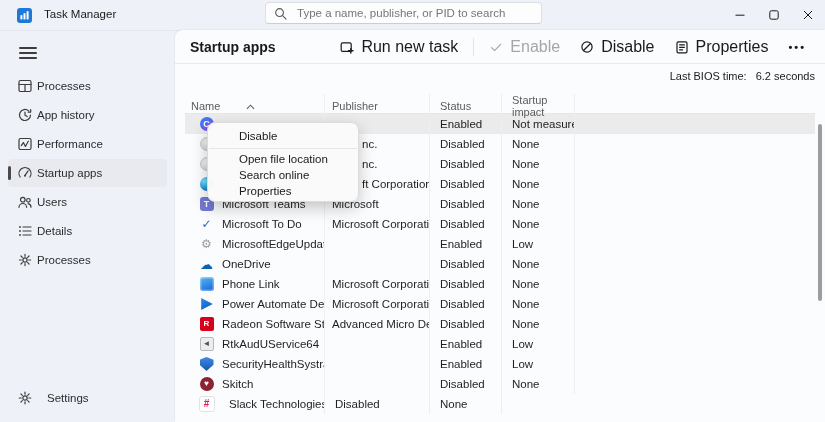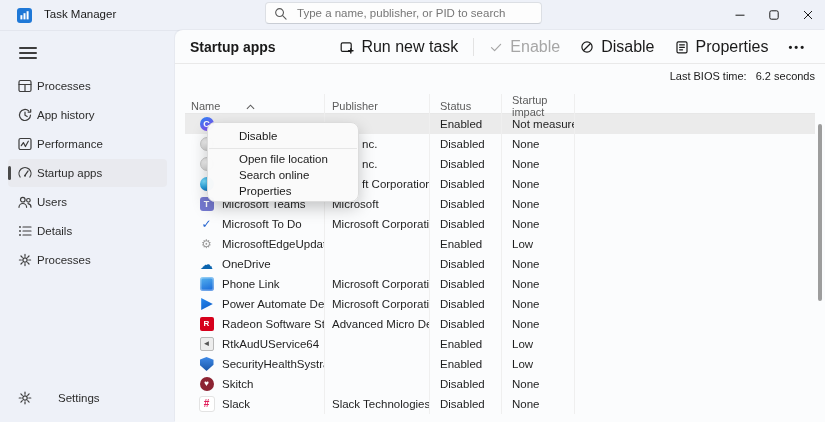--- a/index.html
+++ b/index.html
@@ -28,21 +28,21 @@
              display:flex;flex-direction:column;justify-content:center;gap:3.5px;padding:0 5px;border-radius:4px;}
   .hamburger i{display:block;height:1.4px;background:#3d3d3d;border-radius:1px;}
   .nav-item{position:relative;display:flex;align-items:center;gap:4px;height:28px;margin:1px 8px;
             padding-left:9px;border-radius:4px;color:#2c2c2c;}
   .nav-item.selected{background:#e9eaef;}
   .nav-item.selected::before{content:"";position:absolute;left:0;top:7px;width:3px;height:14px;
             border-radius:2px;background:var(--accent-bar,#4a4a4a);}
   .nav-item svg,.settings-item svg{width:16px;height:16px;stroke:#3d3d3d;fill:none;
             stroke-width:1.2;stroke-linecap:round;stroke-linejoin:round;flex:none;}
   .settings-item{position:absolute;bottom:10px;left:8px;right:8px;display:flex;align-items:center;
-            gap:25px;height:28px;padding-left:9px;border-radius:4px;color:#2c2c2c;}
+            gap:14px;height:28px;padding-left:9px;border-radius:4px;color:#2c2c2c;}
 
   
   .content{position:absolute;top:30px;left:175px;right:0;bottom:0;background:var(--panel-bg,#fbfcfd);
            border-top-left-radius:8px;box-shadow:-1px -1px 0 rgba(0,0,0,0.03);}
   .toolbar{height:33px;display:flex;align-items:center;padding:0 10px 0 15px;border-bottom:1px solid #e9e9e9;}
   .page-title{font-size:14px;font-weight:bold;margin:0;color:#1a1a1a;}
   .tb-buttons{margin-left:auto;display:flex;align-items:center;gap:2px;}
   .tb-btn{display:flex;align-items:center;gap:7px;border:none;background:transparent;padding:5px 9px;
           border-radius:4px;font-family:inherit;font-size:16px;color:#1a1a1a;}
   .tb-btn svg{width:14px;height:14px;stroke:currentColor;fill:none;stroke-width:1.2;
@@ -418,21 +418,20 @@
             <span class="cell cname">Skitch</span>
             <span class="cell cpub"></span>
             <span class="cell cstat">Disabled</span>
             <span class="cell cimp">None</span>
             <span class="cell"></span>
           </div>
           <div class="row">
             <span class="cell cicon">
               <span class="ic ic-slack">#</span>
             </span>
-            <span class="cell cname">Slack</span>
             <span class="cell cpub">Slack Technologies Inc.</span>
             <span class="cell cstat">Disabled</span>
             <span class="cell cimp">None</span>
             <span class="cell"></span>
           </div>
         </div>
     </div>
   </main>
 
   <div class="context-menu" id="context-menu">

